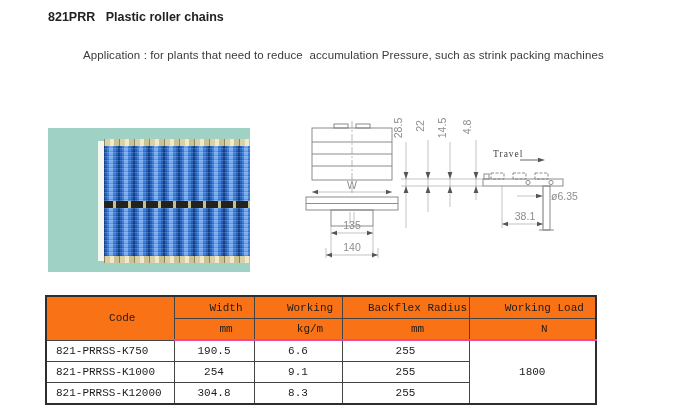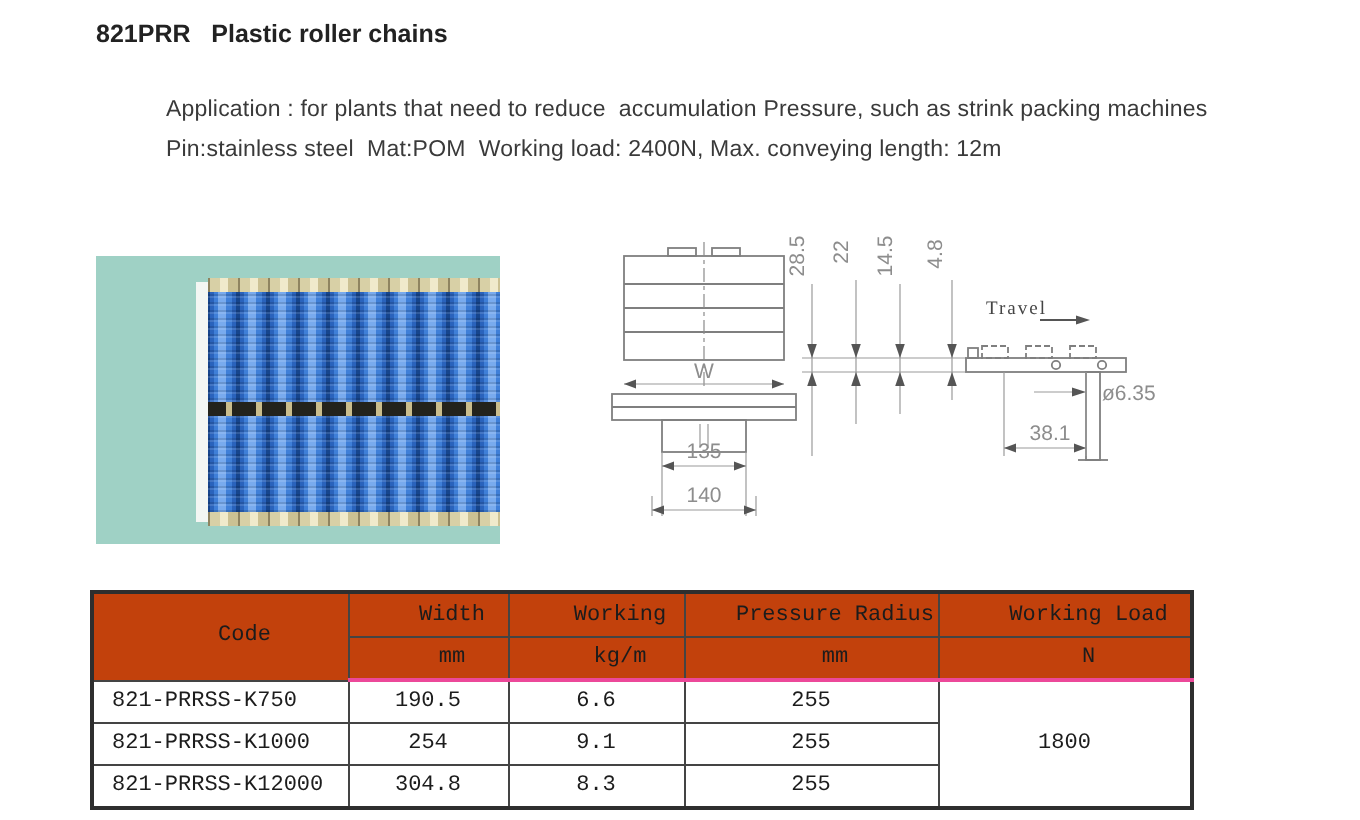--- a/index.html
+++ b/index.html
@@ -29,34 +29,33 @@
   svg .ln{stroke:#7f7f7f;stroke-width:0.9;fill:none;}
   svg .thin{stroke:#9a9a9a;stroke-width:0.6;fill:none;}
   svg .arr{fill:#555;stroke:none;}
   svg .dimtxt{fill:#8d8d8d;font-family:"Liberation Sans",sans-serif;font-size:10.5px;}
   svg .travel{fill:#444;font-family:"Liberation Serif",serif;font-size:9.5px;letter-spacing:1px;}
 
   
   .spec{left:45px;top:295px;width:550px;border-collapse:collapse;table-layout:fixed;
         font-family:"Liberation Mono","DejaVu Sans Mono",monospace;font-size:11px;color:#1c1c1c;}
   .spec td{border:1px solid #444;text-align:center;padding:0;height:20px;background:#fff;}
-  .spec .hd td{background:#c2410c;padding-left:24px;}
+  .spec .hd td{background:#f97316;padding-left:24px;}
   .spec tr.hd1 td{height:21px;}
   .spec{border:2px solid #2e2e2e;}
   .spec tr.hd2 td{border-bottom:2px solid #ec4899;}
   .spec td.code{text-align:left;padding-left:9px;margin-top:23px;}
 </style>
 </head>
 <body>
 
 <div class="page">
 
   <div class="abs title">821PRR   Plastic roller chains</div>
   <div class="abs appline l1">Application : for plants that need to reduce  accumulation Pressure, such as strink packing machines</div>
-  <div class="abs appline l2">Pin:stainless steel  Mat:POM  Working load: 2400N, Max. conveying length: 12m</div>
 
   <div class="abs photo">
     <div class="chain">
       <div class="white-edge"></div>
       <div class="rollers"></div>
       <div class="cap cap-top"></div>
       <div class="cap cap-bottom"></div>
       <div class="mid-band"></div>
     </div>
   </div>
@@ -171,21 +170,21 @@
         <col style="width:80px">
         <col style="width:88px">
       <col style="width:127px">
         <col style="width:127px">
     </colgroup>
     <tbody>
         <tr class="hd hd1">
       <td rowspan="2">Code</td>
       <td>Width</td>
       <td>Working</td>
-      <td>Pressure Radius</td>
+      <td>Backflex Radius</td>
       <td>Working Load</td>
     </tr>
     <tr class="hd hd2">
       <td>mm</td>
       <td>kg/m</td>
       <td>mm</td>
       <td>N</td>
     </tr>
     <tr>
       <td class="code">821-PRRSS-K750</td>

